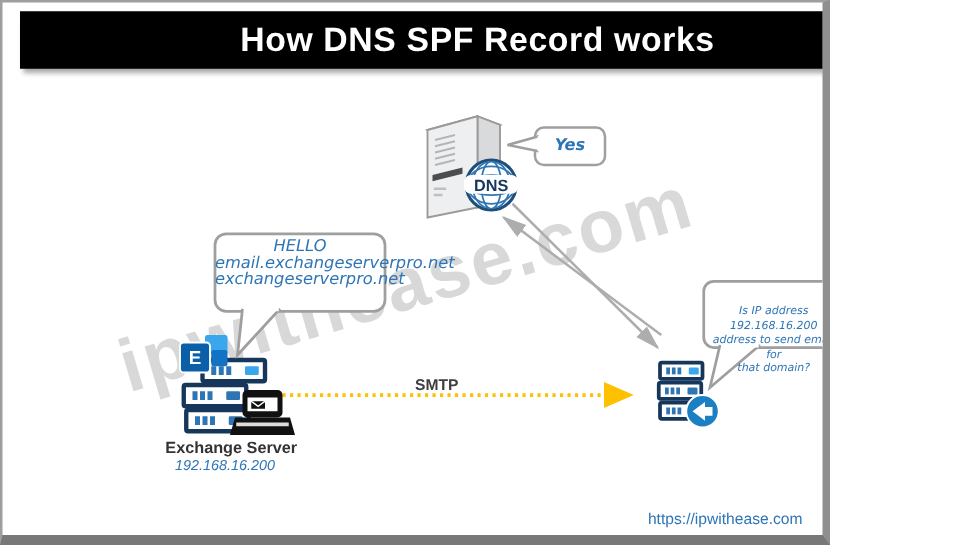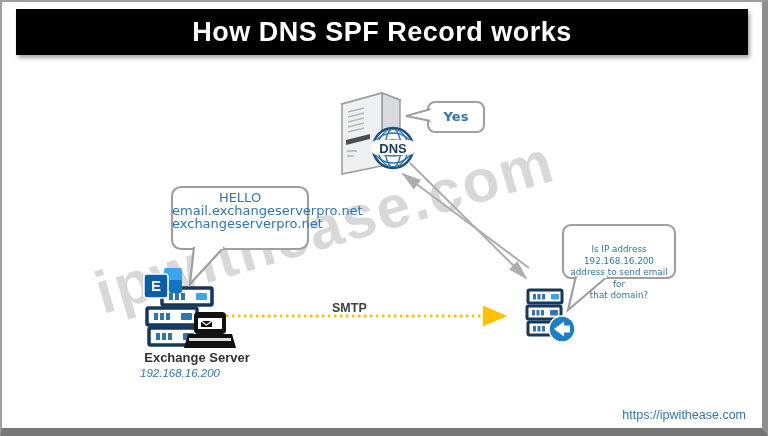--- a/index.html
+++ b/index.html
@@ -1,17 +1,17 @@
 <!DOCTYPE html>
 <html><head>
 <meta charset="utf-8">
 <style>
   html,body{margin:0;padding:0;background:#ffffff;}
   .slide{
-    position:relative;width:768px;height:436px;box-sizing:border-box;
+    position:relative;width:664px;height:436px;box-sizing:border-box;
     background:#ffffff;overflow:hidden;
     border-style:solid;border-color:#9e9e9e #8f8f8f #787878 #9e9e9e;
     border-width:2px 6px 8px 2px;
     font-family:"Liberation Sans", sans-serif;
   }
   .abs{position:absolute;}
   
   .title-bar{
     left:14px;top:7px;width:732px;height:46px;background:#000;
     box-shadow:2px 3px 4px rgba(0,0,0,0.35);
@@ -22,21 +22,21 @@
   .watermark{
     left:95px;top:258px;font-size:60px;font-weight:bold;letter-spacing:2px;
     color:#8f8f8f;opacity:0.34;white-space:nowrap;
     transform:rotate(-16.5deg);transform-origin:0 50%;
     z-index:1;pointer-events:none;
   }
   
   .bubble{z-index:5;}
   .bubble .btext{
     position:absolute;text-align:center;color:#2e75b6;
-    font-family:"DejaVu Sans", sans-serif;
+    font-style:italic;font-family:"DejaVu Sans", sans-serif;
   }
   .hello-text{left:6px;top:9px;width:136px;font-size:13px;line-height:13px;}
   .query-text{left:9px;top:24px;width:112px;font-size:8.8px;line-height:11.5px;}
   .yes-text{left:28px;top:6px;width:56px;height:30px;line-height:30px;
     font-size:13px;font-weight:bold;color:#00b050;font-style:normal;}
   
   .dev-label{font-weight:bold;font-size:13px;color:#333;text-align:center;z-index:5;}
   .ip-label{font-style:italic;font-size:11.5px;color:#2e75b6;text-align:center;z-index:5;}
   .smtp-label{font-weight:bold;font-size:12.5px;color:#404040;z-index:5;}
   .footer-link{right:16px;bottom:6px;font-size:12.5px;color:#2e75b6;z-index:6;
@@ -213,18 +213,18 @@
         <rect x="26" y="42" width="3" height="5.5" fill="#2e75b6"></rect>
       </g>
     </g>
     <g>
       <circle cx="46" cy="45" r="13" fill="#1b7fc4" stroke="#ffffff" stroke-width="1.5"></circle>
       <polygon points="38,45 48,37.5 48,41.5 54,41.5 54,48.5 48,48.5 48,52.5" fill="#ffffff"></polygon>
     </g>
   </svg>
 
   <div class="abs smtp-label" style="left:330px;top:299px;width:72px;">SMTP</div>
-  <div class="abs dev-label" style="left:120px;top:348px;width:150px;">Exchange Server</div>
+  <div class="abs dev-label" style="left:108px;top:348px;width:150px;">Exchange Server</div>
   <div class="abs ip-label" style="left:103px;top:365px;width:150px;">192.168.16.200</div>
 
   <a class="abs footer-link">https://ipwithease.com</a>
 
 </div>
 
 </body></html>

